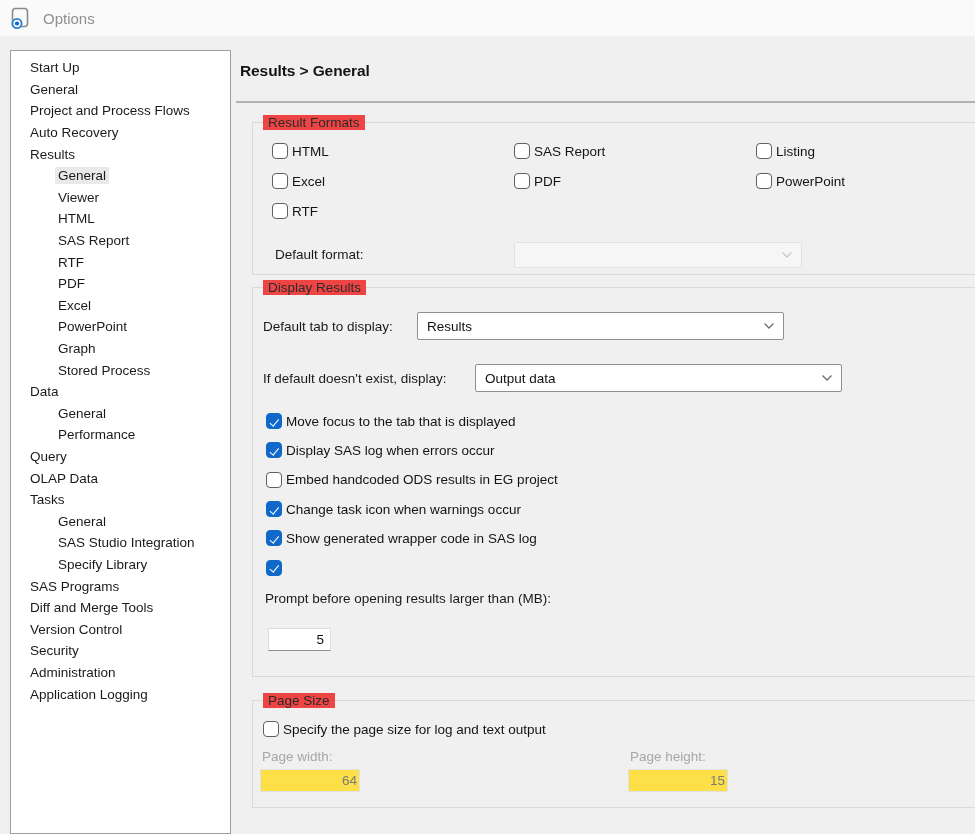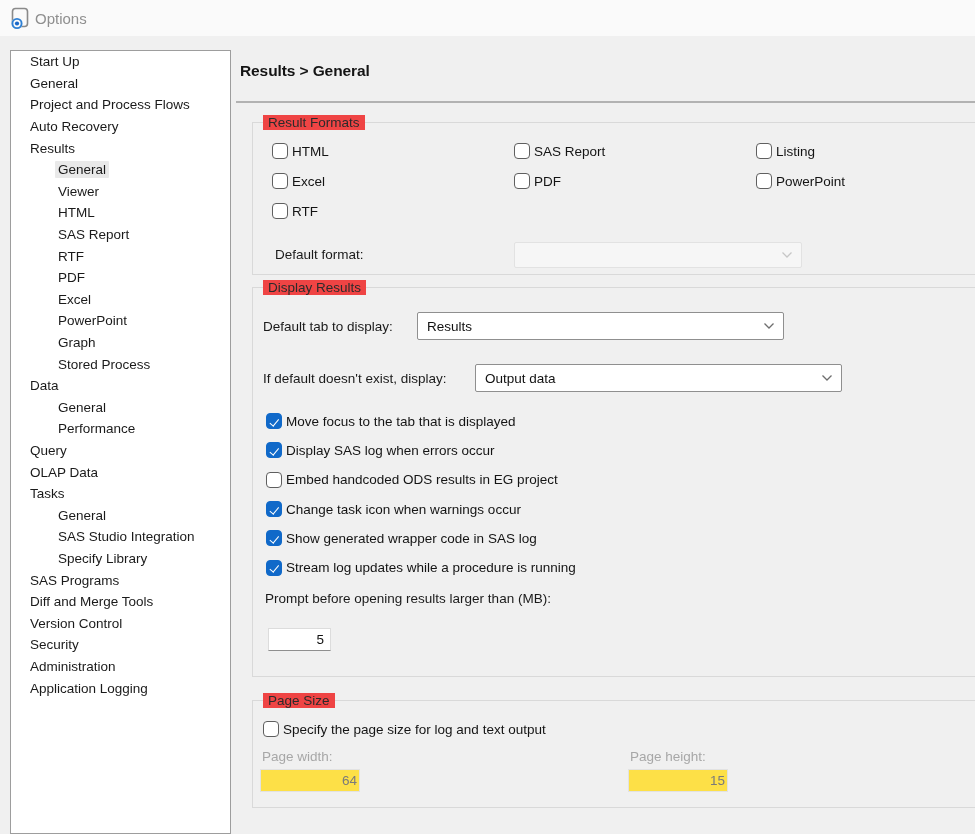--- a/index.html
+++ b/index.html
@@ -3,25 +3,25 @@
 <meta charset="utf-8">
 <style>
   html,body { margin:0; padding:0; }
   body {
     width:975px; height:834px; position:relative; overflow:hidden;
     background:#f0f0f0; font-family:"Liberation Sans", sans-serif; color:#1a1a1a;
   }
   
   .titlebar { position:absolute; left:0; top:0; right:0; height:36px; background:#fafafa;
               display:flex; align-items:center; padding-left:9px; box-sizing:border-box; }
-  .title-text { color:#8f8f8f; font-size:15px; margin-left:4px; }
+  .title-text { color:#8f8f8f; font-size:15px; margin-left:12px; }
 
   
   .sidebar { position:absolute; left:10px; top:50px; bottom:0; width:221px; box-sizing:border-box;
-             background:#ffffff; border:1px solid #9d9d9d; }
+             background:#ffffff; border:1px solid #9d9d9d; padding-top:6px; }
   .side-item { height:21.6px; display:flex; align-items:center; font-size:13.5px; cursor:default; }
   .side-item.lvl0 { padding-left:16px; }
   .side-item.lvl1 { padding-left:44px; }
   .side-label { padding:1px 3px; border-radius:1px; white-space:nowrap; }
   .side-label.selected { background:#e9e9e9; }
 
   
   .breadcrumb { position:absolute; left:240px; top:62px; font-size:15.5px; font-weight:bold; color:#141414; letter-spacing:-0.1px; }
   .hsep { position:absolute; left:236px; right:0; top:101px; height:2px; background:#b2b2b2; }
 
@@ -272,21 +272,20 @@
     <div class="cb-row">
       <span class="cb checked"></span>
       <span class="cb-label">Change task icon when warnings occur</span>
     </div>
     <div class="cb-row">
       <span class="cb checked"></span>
       <span class="cb-label">Show generated wrapper code in SAS log</span>
     </div>
     <div class="cb-row">
       <span class="cb checked"></span>
-      <span class="cb-label">Stream log updates while a procedure is running</span>
     </div>
   </div>
 
   <div class="prompt-label">Prompt before opening results larger than (MB):</div>
   <input class="num-input" id="prompt-input" value="5" style="">
 </div>
 
 <div class="groupbox" id="gb-page-size">
   <span class="group-title">Page Size</span>
 

